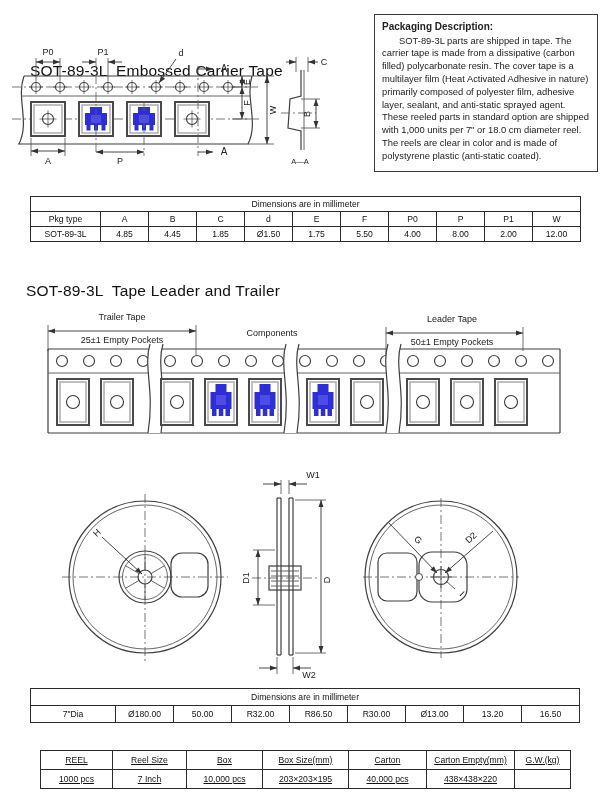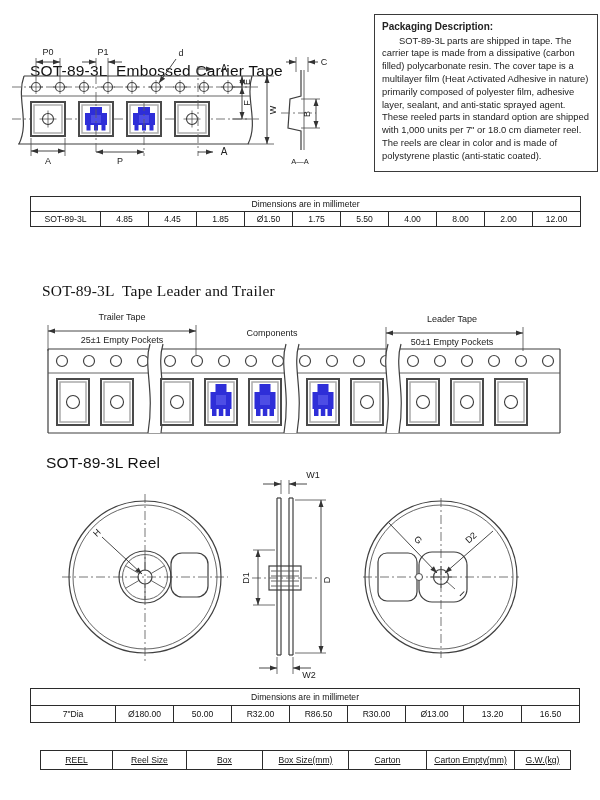--- a/index.html
+++ b/index.html
@@ -159,36 +159,49 @@
   <table class="dimtable" style="left:30px;top:196px;width:551px;">
     <colgroup>
         <col style="width:70px">
         <col span="10" style="width:48px">
       </colgroup>
     <tbody>
         <tr>
       <td colspan="11">Dimensions are in millimeter</td>
     </tr>
     <tr>
+          <th>Pkg type</th>
+          <th>A</th>
+          <th>B</th>
+          <th>C</th>
+          <th>d</th>
+          <th>E</th>
+          <th>F</th>
+          <th>P0</th>
+          <th>P</th>
+          <th>P1</th>
+          <th>W</th>
+        </tr>
+    <tr>
           <td>SOT-89-3L</td>
           <td>4.85</td>
           <td>4.45</td>
           <td>1.85</td>
           <td>Ø1.50</td>
           <td>1.75</td>
           <td>5.50</td>
           <td>4.00</td>
           <td>8.00</td>
           <td>2.00</td>
           <td>12.00</td>
         </tr>
   </tbody>
     </table>
 
-  <div class="sec-title" style="left:42px;top:282px;font-family:Liberation Serif, serif;">SOT-89-3L  Tape Leader and Trailer</div>
+  <div class="sec-title" style="left:26px;top:282px;">SOT-89-3L  Tape Leader and Trailer</div>
 
   <svg style="top:305px;" width="600" height="135" viewBox="0 0 600 135">
     <defs>
       <marker id="m2" viewBox="0 0 8 6" markerWidth="8" markerHeight="6" refX="7.5" refY="3" orient="auto-start-reverse" markerUnits="userSpaceOnUse">
         <path d="M0.5,0.5 L7.5,3 L0.5,5.5 Z" fill="#333"></path>
       </marker>
       <filter id="f2" x="-20%" y="-20%" width="140%" height="140%">
           <feGaussianBlur stdDeviation="0.7"></feGaussianBlur>
         </filter>
       <g id="s2-pocket">
@@ -280,21 +293,20 @@
         <circle cx="423" cy="97" r="6.5"></circle>
         <circle cx="467" cy="97" r="6.5"></circle>
       <circle cx="511" cy="97" r="6.5"></circle>
     </g>
 
     <use href="#s2-comp" x="208" y="78"></use>
       <use href="#s2-comp" x="252" y="78"></use>
       <use href="#s2-comp" x="310" y="78"></use>
   </svg>
 
-  <div class="sec-title" style="left:46px;top:454px;">SOT-89-3L Reel</div>
 
   <svg style="top:450px;" width="600" height="238" viewBox="0 0 600 238">
     <defs>
       <marker id="m3" viewBox="0 0 8 6" markerWidth="8" markerHeight="6" refX="7.5" refY="3" orient="auto-start-reverse" markerUnits="userSpaceOnUse">
         <path d="M0.5,0.5 L7.5,3 L0.5,5.5 Z" fill="#333"></path>
       </marker>
     </defs>
 
     <g>
       <line class="cl" x1="62" y1="127" x2="228" y2="127"></line>
@@ -414,16 +426,25 @@
     <tbody>
         <tr>
           <th>REEL</th>
           <th>Reel Size</th>
           <th>Box</th>
           <th>Box Size(mm)</th>
           <th>Carton</th>
           <th>Carton Empty(mm)</th>
           <th>G.W.(kg)</th>
         </tr>
+    <tr>
+          <td>1000 pcs</td>
+          <td>7 Inch</td>
+          <td>10,000 pcs</td>
+          <td>203×203×195</td>
+          <td>40,000 pcs</td>
+          <td>438×438×220</td>
+          <td></td>
+        </tr>
   </tbody>
     </table>
 
 </div>
 
 </body></html>

